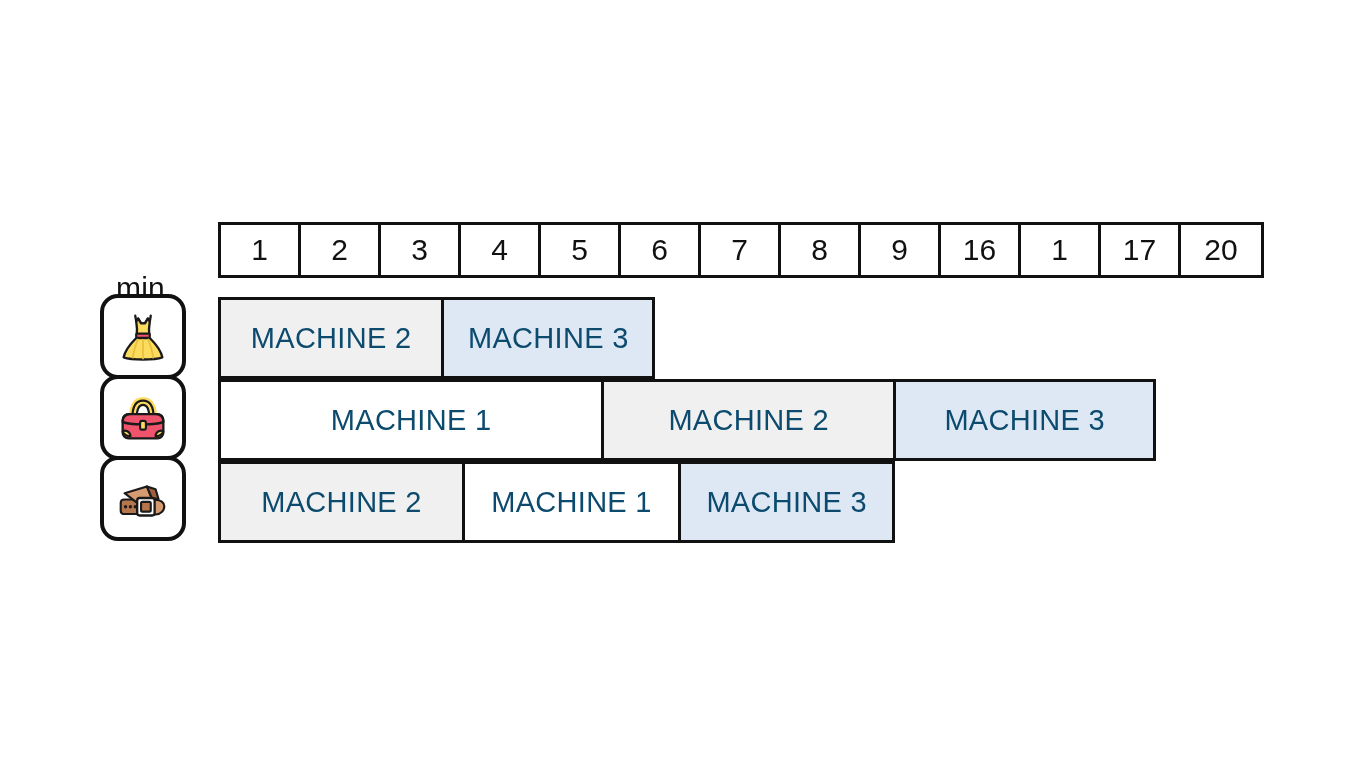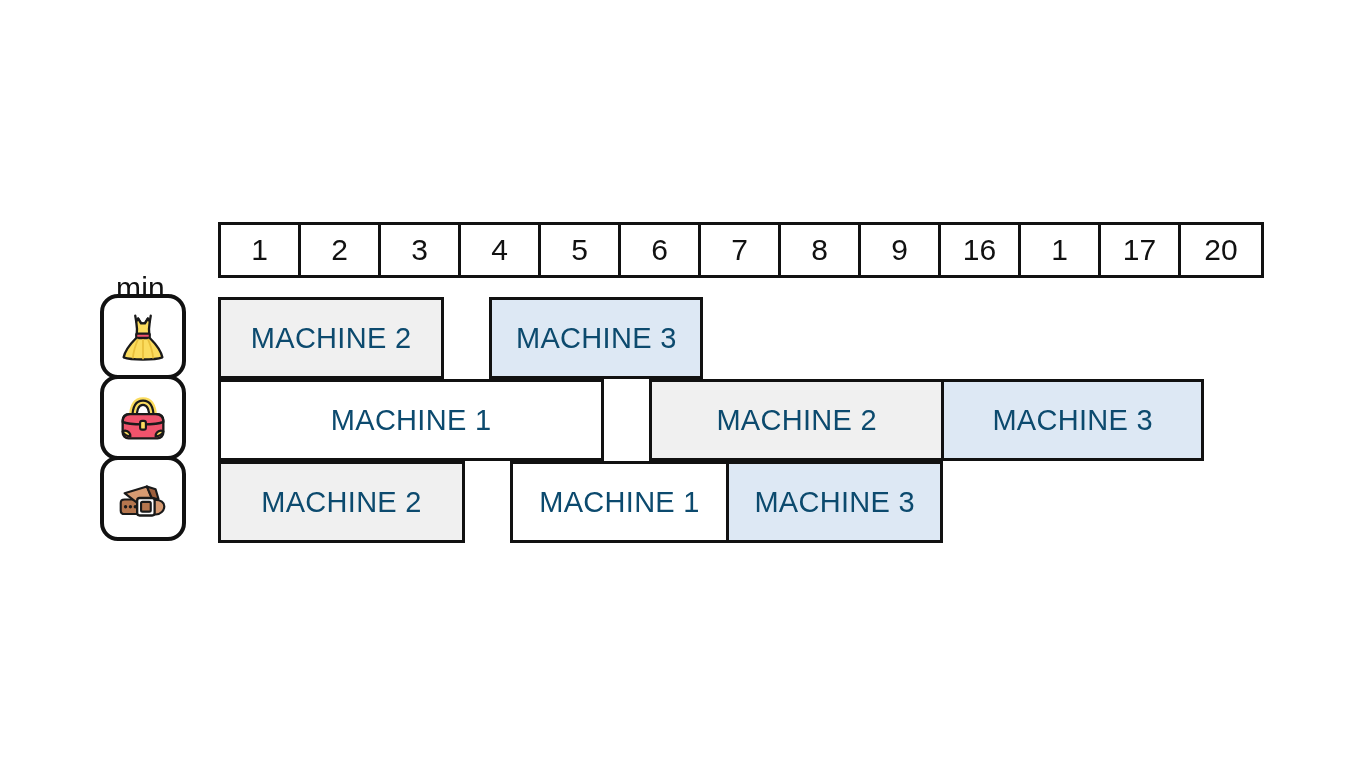--- a/index.html
+++ b/index.html
@@ -77,21 +77,21 @@
     box-sizing: border-box;
     border: 3px solid #111111;
     display: flex;
     align-items: center;
     justify-content: center;
     font-size: 29px;
     color: #0c4a6e;
     white-space: nowrap;
     letter-spacing: 0.3px;
   }
-  .task-block + .task-block { border-left-width: 3px; margin-left: 48px; }
+  .task-block + .task-block { border-left-width: 3px; }
 
   
   .icon-column {
     position: absolute;
     left: 100px;
     top: 294px;
     width: 86px;
   }
   .icon-chip {
     width: 86px;

